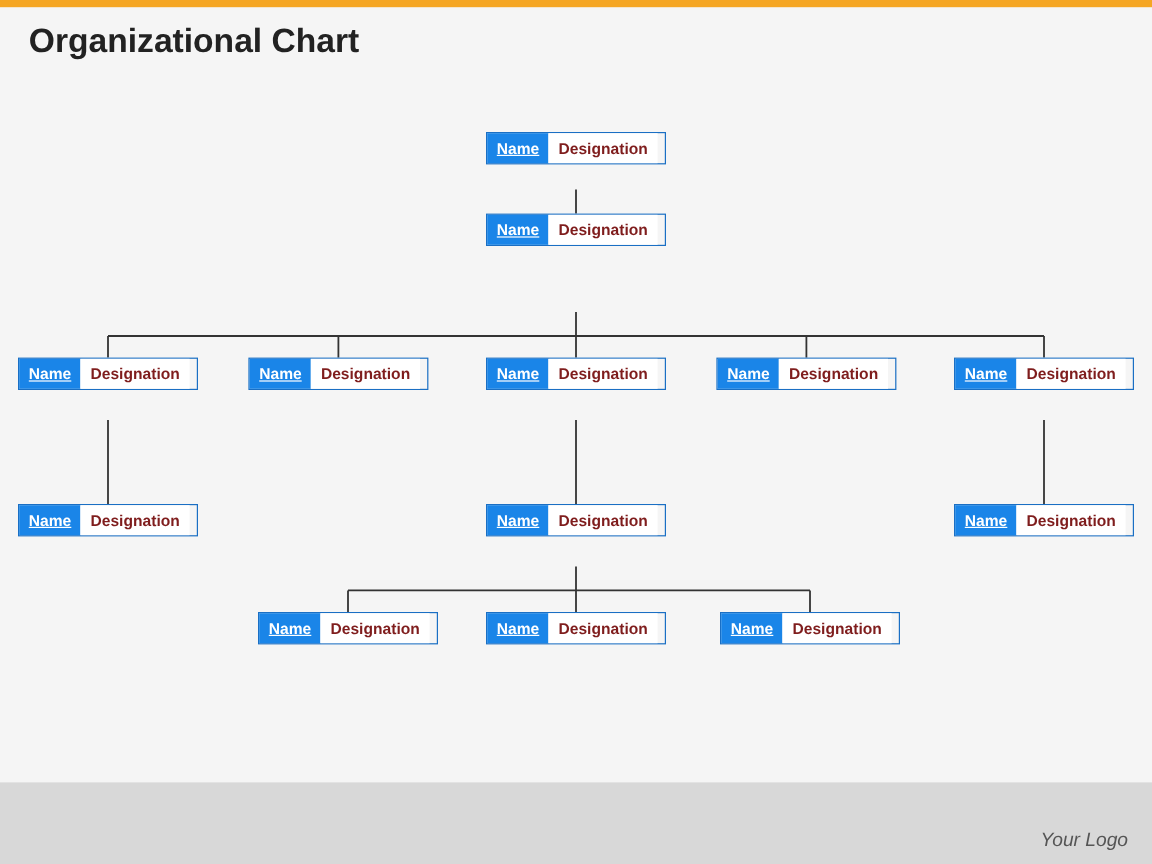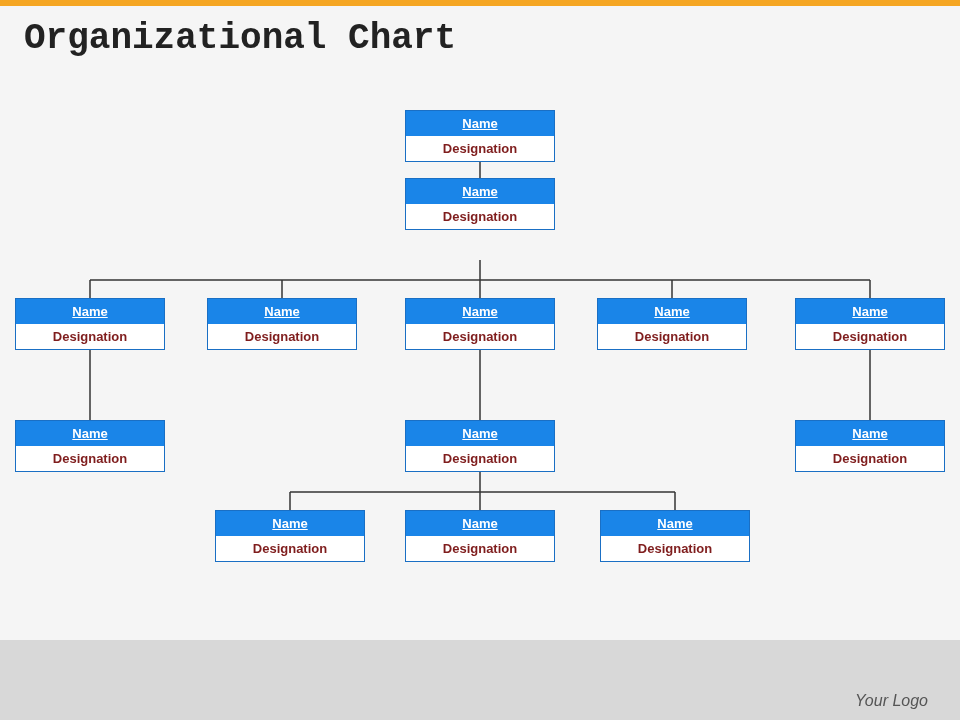--- a/index.html
+++ b/index.html
@@ -14,25 +14,24 @@
     }
 
     .page {
       width: 960px;
       height: 720px;
       background: #f5f5f5;
       position: relative;
     }
 
     .title {
-      font-size: 36px;
+      font-size: 28px;
       font-weight: bold;
       color: #222;
       padding: 18px 24px 10px 24px;
-      font-family: Liberation Mono, monospace;
     }
 
     
     .top-accent {
       position: absolute;
       top: 0;
       right: 0;
       width: 960px;
       height: 6px;
       background: #f5a623;
@@ -46,39 +45,39 @@
       height: 620px;
       background: #f5f5f5;
     }
 
     
     .bottom-bar {
       position: absolute;
       bottom: 0;
       left: 0;
       width: 960px;
-      height: 80px;
+      height: 68px;
       background: #d8d8d8;
       display: flex;
       align-items: flex-end;
       justify-content: flex-end;
-      padding: 10px 32px;
+      padding: 10px 20px;
     }
 
     .logo-text {
       font-size: 16px;
       font-style: italic;
       color: #555;
     }
 
     
     .node {
       position: absolute;
       display: flex;
-      flex-direction: column;
+      flex-direction: row;
       border: 1px solid #1a6fc4;
     }
 
     .node-name {
       background: #1a85e8;
       color: white;
       font-weight: bold;
       font-size: 13px;
       padding: 5px 8px;
       text-align: center;

